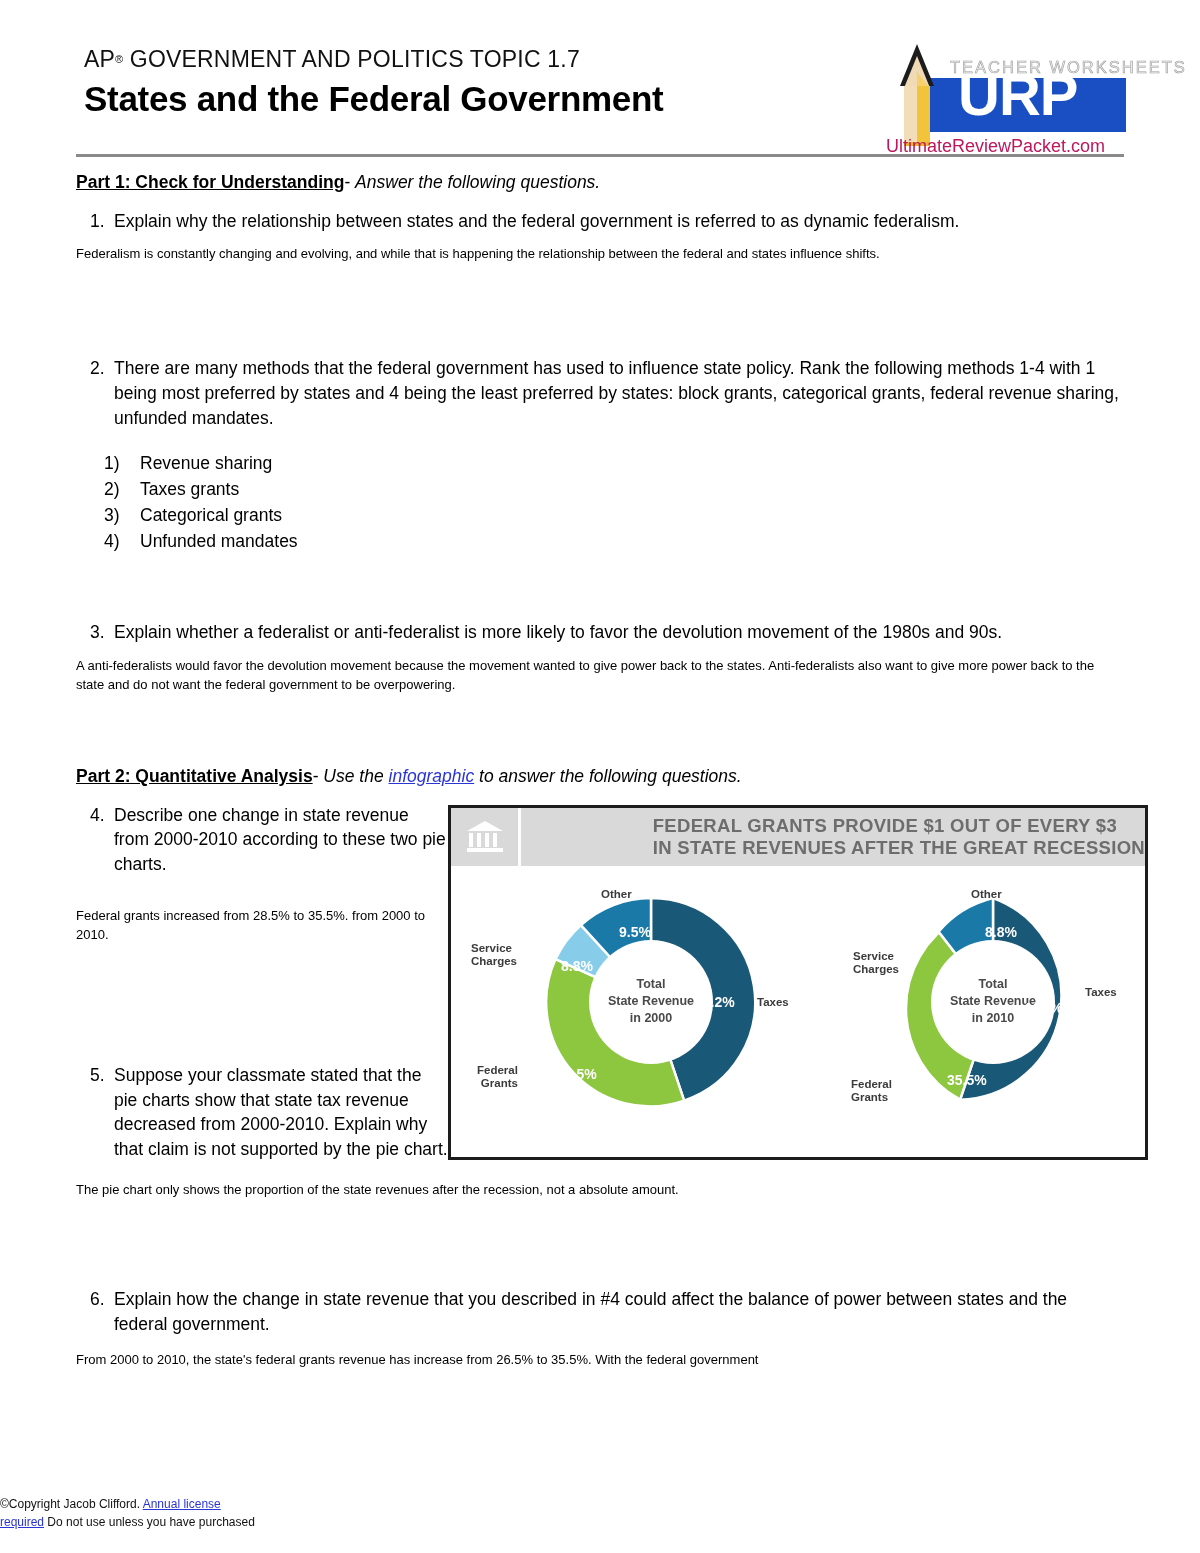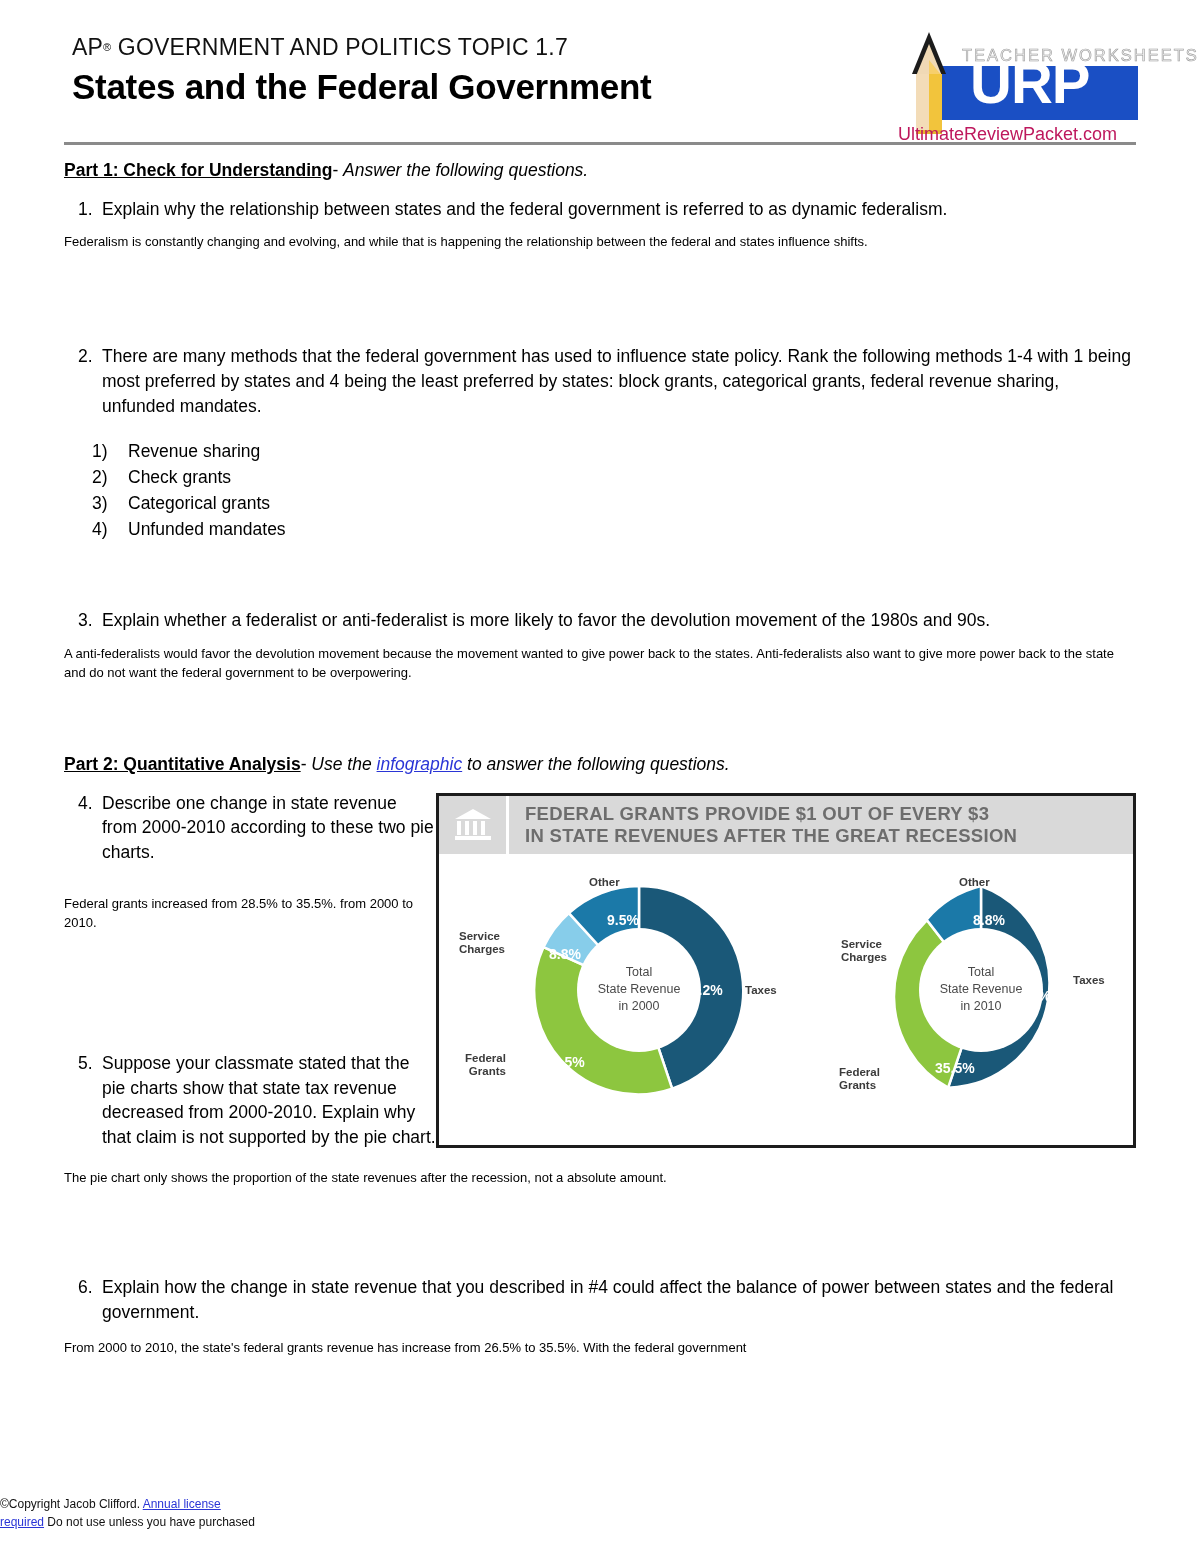--- a/index.html
+++ b/index.html
@@ -9,21 +9,21 @@
   }
   body {
     width: 1200px;
     height: 1553px;
     position: relative;
     font-family: "Liberation Sans", sans-serif;
     color: #000000;
     overflow: hidden;
   }
 
-  .page { position: relative; width: 1200px; height: 1553px; padding: 4px; }
+  .page { position: relative; width: 1200px; height: 1553px; padding: 16px; }
 
   
   .header {
     position: relative;
     padding: 30px 60px 0 68px;
     height: 130px;
   }
   .hdr-kicker {
     font-size: 23px;
     letter-spacing: .2px;
@@ -176,41 +176,42 @@
   .info-title {
     flex: 1;
     display: flex;
     align-items: center;
     padding-left: 16px;
     font-size: 18.5px;
     font-weight: bold;
     color: #6d6d6d;
     line-height: 1.18;
     letter-spacing: .3px;
+    justify-content: flex-end;
   }
   .charts {
     position: relative;
     height: 292px;
   }
   .chart { position: absolute; top: 0; width: 350px; height: 292px; }
   .chart.c1 { left: -2px; }
   .chart.c2 { left: 340px; }
 
   .donut-svg { position: absolute; left: 88px; top: 22px; }
   .center-lbl {
     position: absolute;
     left: 88px; top: 22px;
     width: 228px; height: 228px;
     display: flex;
     flex-direction: column;
     align-items: center;
     justify-content: center;
     font-size: 12.5px;
     color: #4a4a4a;
-    font-weight: normal;
+    font-weight: bold;
     line-height: 1.35;
     pointer-events: none;
   }
   .slice-val {
     position: absolute;
     color: #ffffff;
     font-size: 14px;
     font-weight: bold;
     white-space: nowrap;
   }
@@ -283,21 +284,21 @@
       <div class="txt">There are many methods that the federal government has used to influence state policy. Rank the following methods 1-4 with 1 being most preferred by states and 4 being the least preferred by states: block grants, categorical grants, federal revenue sharing, unfunded mandates.</div>
     </div>
 
     <div class="ranked">
       <div class="row">
         <span class="rn">1)</span>
         <span>Revenue sharing</span>
       </div>
       <div class="row">
         <span class="rn">2)</span>
-        <span>Check grants</span>
+        <span>Taxes grants</span>
       </div>
       <div class="row">
         <span class="rn">3)</span>
         <span>Categorical grants</span>
       </div>
       <div class="row">
         <span class="rn">4)</span>
         <span>Unfunded mandates</span>
       </div>
     </div>

